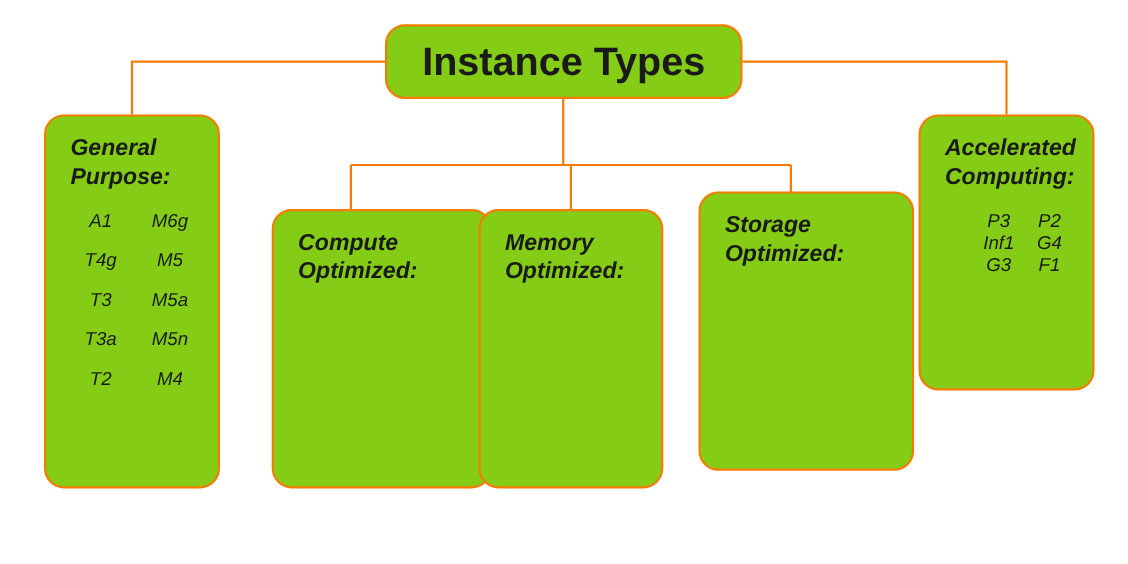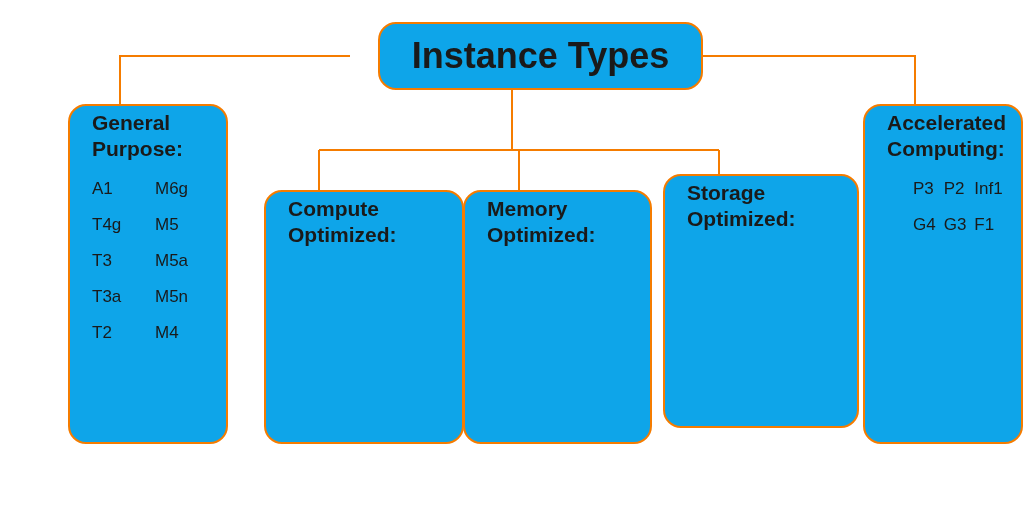--- a/index.html
+++ b/index.html
@@ -21,68 +21,68 @@
     top: 0;
     left: 0;
     width: 1025px;
     height: 513px;
     pointer-events: none;
   }
   .node {
     position: absolute;
     border: 2px solid #f57c00;
     border-radius: 18px;
-    background: #0ea5e9;
+    background: #84cc16;
     box-sizing: border-box;
-    margin-left: 28px;
   }
   .root {
     left: 350px;
     top: 22px;
     width: 325px;
     height: 68px;
     display: flex;
     align-items: center;
     justify-content: center;
   }
   .root-title {
     font-size: 36px;
     font-weight: 700;
   }
   .cat {
-    padding: 4px 16px 18px 22px;
+    padding: 16px 16px 18px 22px;
+    font-style: italic;
   }
   .cat-title {
     font-size: 21px;
     font-weight: 700;
     line-height: 1.25;
     margin-bottom: 16px;
   }
   .items {
     display: grid;
     font-size: 17px;
     font-weight: 400;
+    text-align: center;
   }
   .items.one-col {
-    grid-template-columns: 1fr 1fr 1fr;
-    row-gap: 16px;
+    grid-template-columns: 1fr 1fr;
   }
   .items.two-col {
     grid-template-columns: 1fr 1fr;
     row-gap: 16px;
     column-gap: 8px;
   }
   .items span { white-space: nowrap; }
 
   
   #gen  { left: 40px;  top: 104px; width: 160px; height: 340px; }
-  #comp { left: 236px; top: 190px; width: 200px; height: 254px; }
-  #mem  { left: 435px; top: 190px; width: 189px; height: 254px; }
+  #comp { left: 247px; top: 190px; width: 200px; height: 254px; }
+  #mem  { left: 435px; top: 190px; width: 168px; height: 254px; }
   #stor { left: 635px; top: 174px; width: 196px; height: 254px; }
-  #acc  { left: 835px; top: 104px; width: 160px; height: 340px; }
+  #acc  { left: 835px; top: 104px; width: 160px; height: 251px; }
 
   
   #stor .items, #acc .items { padding-left: 26px; }
   #gen  .items { padding-left: 0; }
 </style>
 </head>
 <body>
 
 <div class="stage">
 

